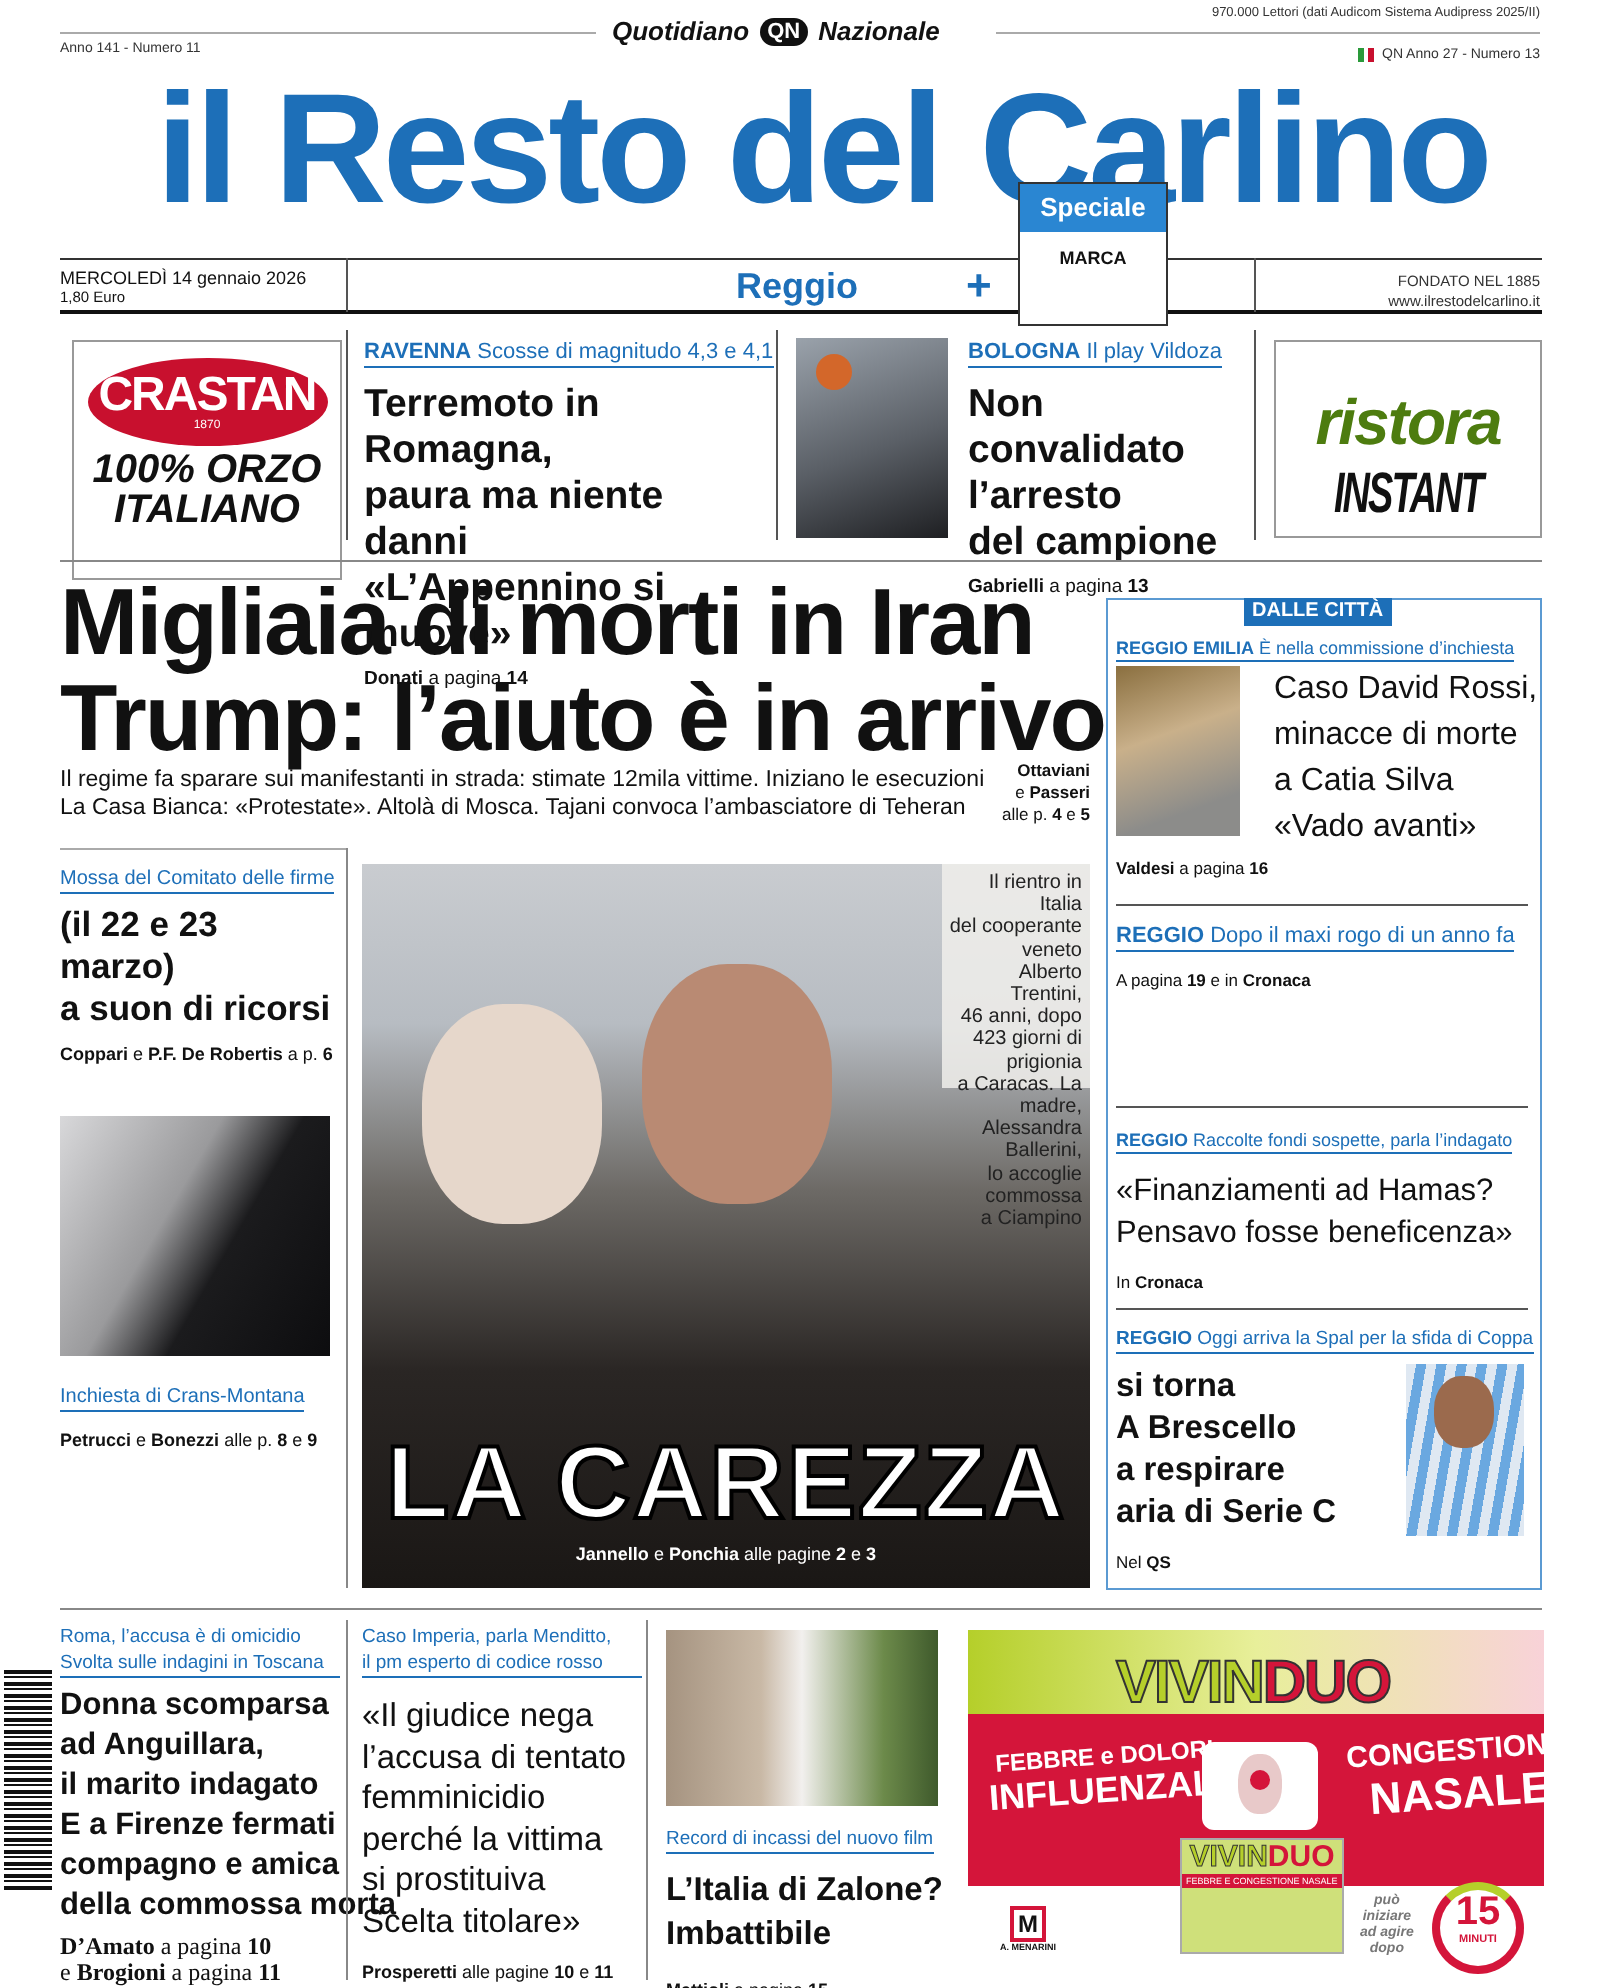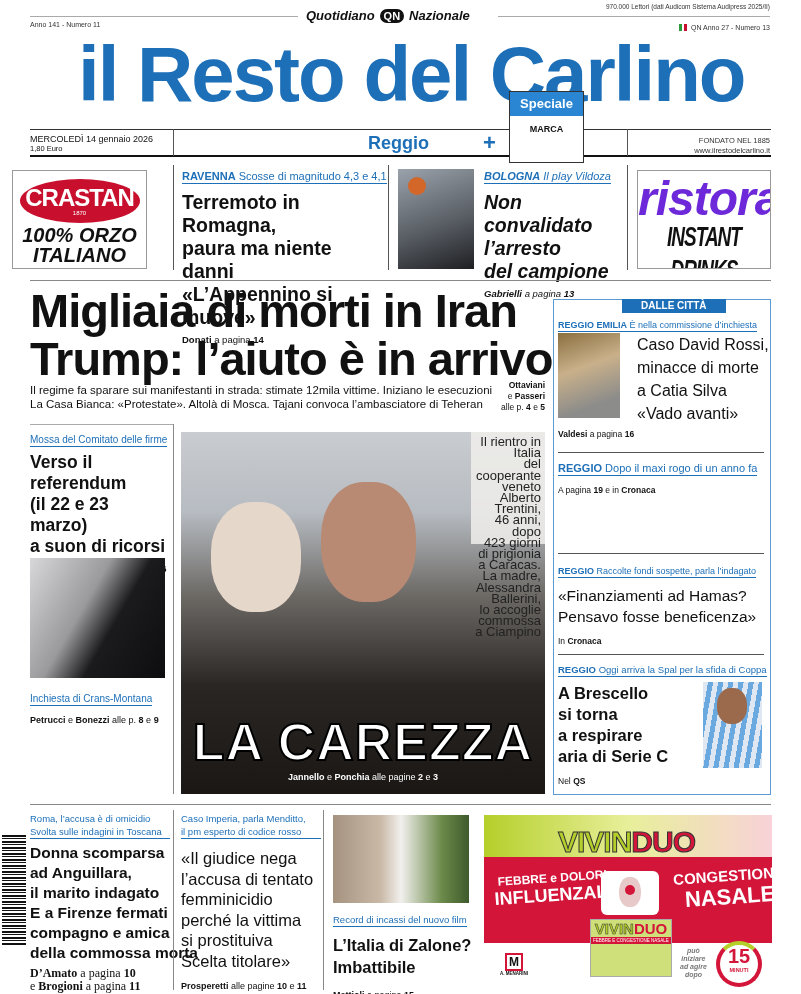--- a/index.html
+++ b/index.html
@@ -70,21 +70,21 @@
 <div class="abs speciale-box">
   <div class="speciale-head">Speciale</div>
   <div class="speciale-body">MARCA</div>
 </div>
 
 <div class="abs" style="right:31px;top:136px;text-align:right;font-size:7.5px;color:#333;line-height:10px;">
   <div>FONDATO NEL 1885</div>
   <div>www.ilrestodelcarlino.it</div>
 </div>
 
-<div class="abs ad-border" style="left:12px;top:170px;width:135px;height:99px;background:#fff;text-align:center;">
+<div class="abs ad-border" style="left:36px;top:170px;width:135px;height:120px;background:#fff;text-align:center;">
   <div style="margin:8px auto 0;width:120px;height:44px;border-radius:50%;background:#c8102e;color:#fff;display:flex;flex-direction:column;align-items:center;justify-content:center;">
     <div style="font-size:24px;font-weight:900;line-height:24px;letter-spacing:-1px;">CRASTAN</div>
     <div style="font-size:6px;">1870</div>
   </div>
   <div style="font-size:20px;font-weight:700;font-style:italic;line-height:20px;margin-top:2px;">100% ORZO</div>
   <div style="font-size:20px;font-weight:700;font-style:italic;line-height:20px;">ITALIANO</div>
 </div>
 
 <div class="vline" style="left:173px;top:165px;height:105px;"></div>
 
@@ -96,86 +96,85 @@
     <div>«L’Appennino si muove»</div>
   </div>
   <div class="byline" style="margin-top:4px;"><b>Donati</b><span> a pagina </span><b>14</b></div>
 </div>
 
 <div class="vline" style="left:388px;top:165px;height:105px;"></div>
 <div class="abs photo" style="left:398px;top:169px;width:76px;height:100px;background:linear-gradient(160deg,#9aa2ab,#5a5f66 55%,#1e1f22);">
   <div style="position:absolute;left:10px;top:8px;width:18px;height:18px;border-radius:50%;background:#d3672a;"></div>
 </div>
 
-<div class="abs" style="left:484px;top:166px;width:135px;font-style:italic;">
+<div class="abs" style="left:484px;top:166px;width:135px;">
   <span class="kicker"><b>BOLOGNA</b> <span>Il play Vildoza</span></span>
   <div style="margin-top:7px;font-size:19.5px;" class="headline-m">
     <div>Non convalidato</div>
     <div>l’arresto</div>
     <div>del campione</div>
   </div>
   <div class="byline" style="margin-top:4px;"><b>Gabrielli</b><span> a pagina </span><b>13</b></div>
 </div>
 
 <div class="vline" style="left:627px;top:165px;height:105px;"></div>
 <div class="abs ad-border" style="left:637px;top:170px;width:134px;height:99px;text-align:center;overflow:hidden;">
-  <div style="font-size:48px;font-weight:900;font-style:italic;color:#6d28d9;line-height:48px;margin-top:4px;letter-spacing:-1px;">ristora</div>
+  <div style="font-size:32px;font-weight:900;font-style:italic;color:#4d7c0f;line-height:48px;margin-top:16px;letter-spacing:-1px;">ristora</div>
   <div style="font-size:19px;font-weight:700;font-style:italic;line-height:22px;transform:scaleY(1.5);margin-top:8px;letter-spacing:-1px;">INSTANT DRINKS</div>
 </div>
 
 <div class="hline" style="left:30px;top:280px;width:741px;background:#888;"></div>
 <div class="abs headline-xl" style="left:30px;top:287px;">Migliaia di morti in Iran</div>
 <div class="abs headline-xl" style="left:30px;top:335px;">Trump: l’aiuto è in arrivo</div>
 <div class="abs" style="left:30px;top:383px;font-size:11.5px;line-height:14px;white-space:nowrap;">
   <div>Il regime fa sparare sui manifestanti in strada: stimate 12mila vittime. Iniziano le esecuzioni</div>
   <div>La Casa Bianca: «Protestate». Altolà di Mosca. Tajani convoca l’ambasciatore di Teheran</div>
 </div>
 <div class="abs byline" style="left:488px;top:380px;width:57px;text-align:right;line-height:11px;font-size:8.5px;">
   <div><b>Ottaviani</b></div>
   <div><span>e </span><b>Passeri</b></div>
   <div><span>alle p. </span><b>4</b><span> e </span><b>5</b></div>
 </div>
 
 <div class="hline" style="left:30px;top:424px;width:143px;background:#aaa;"></div>
 <div class="abs" style="left:30px;top:429px;width:140px;">
   <span class="kicker" style="font-size:10px;">Mossa del Comitato delle firme</span>
   <div class="headline-m" style="margin-top:5px;font-size:17.5px;line-height:21px;">
-    <div>Verso il referendum</div>
     <div>(il 22 e 23 marzo)</div>
     <div>a suon di ricorsi</div>
   </div>
   <div class="byline" style="margin-top:6px;font-size:9px;"><b>Coppari</b><span> e </span><b>P.F. De Robertis</b><span> a p. </span><b>6</b></div>
 </div>
 <div class="abs photo" style="left:30px;top:558px;width:135px;height:120px;background:linear-gradient(120deg,#d8d8da 0%,#9a9a9c 40%,#1b1b1d 60%,#0d0d0f 100%);"></div>
 <div class="abs" style="left:30px;top:688px;width:140px;">
   <span class="kicker" style="font-size:10px;">Inchiesta di Crans-Montana</span>
   <div class="byline" style="margin-top:8px;font-size:9px;"><b>Petrucci</b><span> e </span><b>Bonezzi</b><span> alle p. </span><b>8</b><span> e </span><b>9</b></div>
 </div>
 <div class="vline" style="left:173px;top:424px;height:370px;background:#888;"></div>
 
 <div class="abs" style="left:181px;top:432px;width:364px;height:362px;overflow:hidden;background:linear-gradient(180deg,#c9ccd0 0%,#b7bcc2 22%,#6d6a66 45%,#2a2624 70%,#1a1715 100%);">
   <div style="position:absolute;left:30px;top:70px;width:90px;height:110px;border-radius:45%;background:#e6d7cb;"></div>
   <div style="position:absolute;left:140px;top:50px;width:95px;height:120px;border-radius:45%;background:#b98a73;"></div>
-  <div style="position:absolute;left:290px;top:0;width:74px;height:112px;background:rgba(240,238,235,0.85);padding:4px 4px 14px 2px;text-align:right;font-size:13px;line-height:11.2px;color:#222;">
+  <div style="position:absolute;left:290px;top:0;width:74px;height:112px;background:rgba(240,238,235,0.85);padding:4px 4px 14px 2px;text-align:right;font-size:10px;line-height:11.2px;color:#222;">
     <div>Il rientro in Italia</div>
     <div>del cooperante veneto</div>
     <div>Alberto Trentini,</div>
     <div>46 anni, dopo</div>
     <div>423 giorni di prigionia</div>
     <div>a Caracas. La madre,</div>
     <div>Alessandra Ballerini,</div>
     <div>lo accoglie commossa</div>
     <div>a Ciampino</div>
   </div>
   <div style="position:absolute;left:0;width:364px;top:280px;text-align:center;font-size:52px;font-weight:900;color:#fff;letter-spacing:1px;-webkit-text-stroke:2px #000;">LA CAREZZA</div>
   <div style="position:absolute;left:0;width:364px;top:340px;text-align:center;font-size:9px;color:#fff;"><b>Jannello</b><span> e </span><b>Ponchia</b><span> alle pagine </span><b>2</b><span> e </span><b>3</b></div>
 </div>
 
 <div class="abs" style="left:553px;top:299px;width:218px;height:496px;border:1px solid #5b9ad2;"></div>
-<div class="abs" style="left:622px;top:299px;background:#1d6fb8;color:#fff;font-size:10px;font-weight:700;padding:0 19px;height:14px;line-height:14px;">DALLE CITTÀ</div>
+<div class="abs" style="left:622px;top:299px;background:#1d6fb8;color:#fff;font-size:10px;font-weight:700;padding:0 4px;height:14px;line-height:14px;">DALLE CITTÀ</div>
 
 <div class="abs" style="left:558px;top:314px;width:210px;">
   <span class="kicker" style="font-size:9px;"><b>REGGIO EMILIA</b><span> È nella commissione d’inchiesta</span></span>
 </div>
 <div class="abs photo" style="left:558px;top:333px;width:62px;height:85px;background:linear-gradient(160deg,#8a6f3f,#c9b08a 40%,#8c8c8a 80%);"></div>
 <div class="abs headline-light" style="left:637px;top:333px;font-size:16px;line-height:23px;">
   <div>Caso David Rossi,</div>
   <div>minacce di morte</div>
   <div>a Catia Silva</div>
   <div>«Vado avanti»</div>
@@ -195,22 +194,22 @@
     <div>«Finanziamenti ad Hamas?</div>
     <div>Pensavo fosse beneficenza»</div>
   </div>
   <div class="byline" style="margin-top:8px;font-size:8.5px;"><span>In </span><b>Cronaca</b></div>
 </div>
 
 <div class="hline" style="left:558px;top:654px;width:206px;"></div>
 <div class="abs" style="left:558px;top:659px;width:210px;">
   <span class="kicker" style="font-size:9.5px;"><b>REGGIO</b><span> Oggi arriva la Spal per la sfida di Coppa</span></span>
   <div class="headline-m" style="margin-top:6px;font-size:16.5px;line-height:21px;">
+    <div>si torna</div>
     <div>A Brescello</div>
-    <div>si torna</div>
     <div>a respirare</div>
     <div>aria di Serie C</div>
   </div>
   <div class="byline" style="margin-top:8px;font-size:8.5px;"><span>Nel </span><b>QS</b></div>
 </div>
 <div class="abs photo" style="left:703px;top:682px;width:59px;height:86px;background:repeating-linear-gradient(100deg,#dfe8f2 0 5px,#6aa8e0 5px 10px);">
   <div style="position:absolute;left:14px;top:6px;width:30px;height:36px;border-radius:45%;background:#9b6a4d;"></div>
 </div>
 
 <div class="hline" style="left:30px;top:804px;width:741px;background:#888;"></div>

